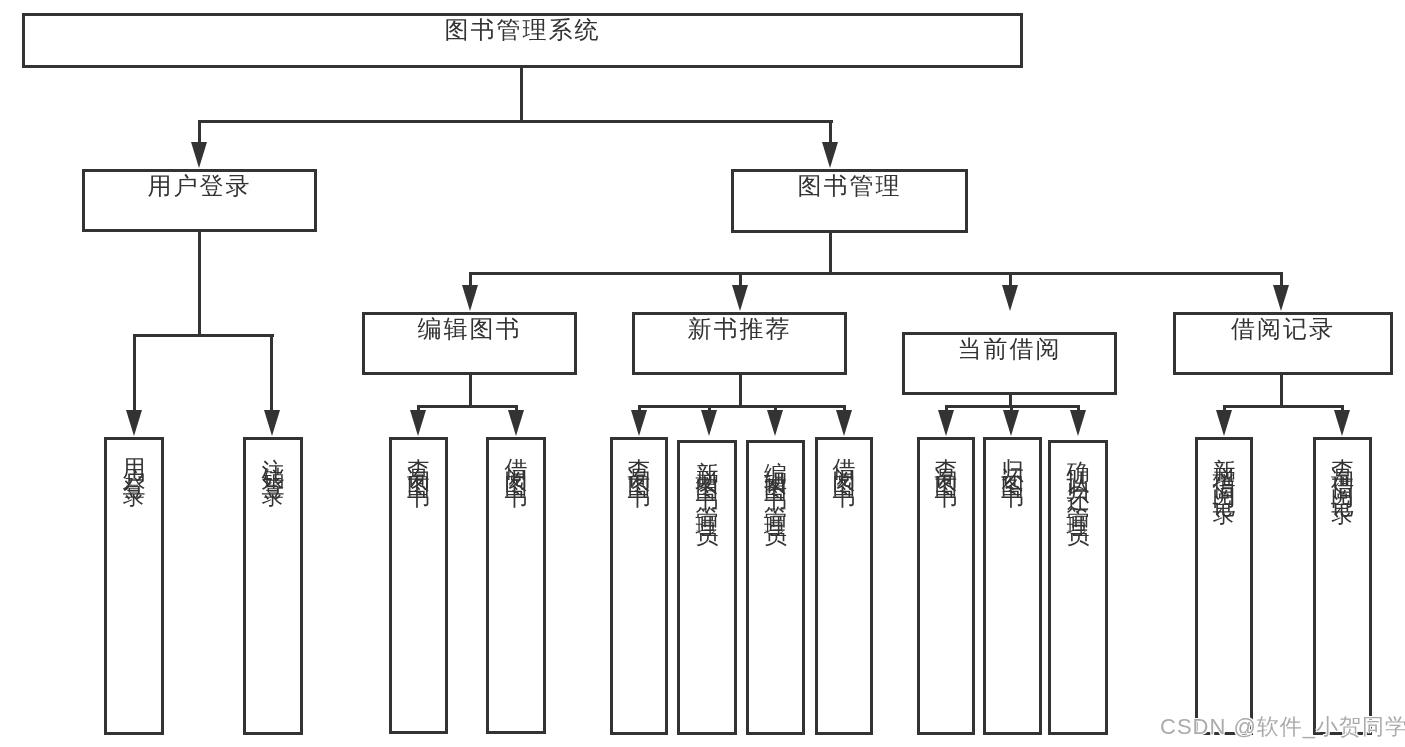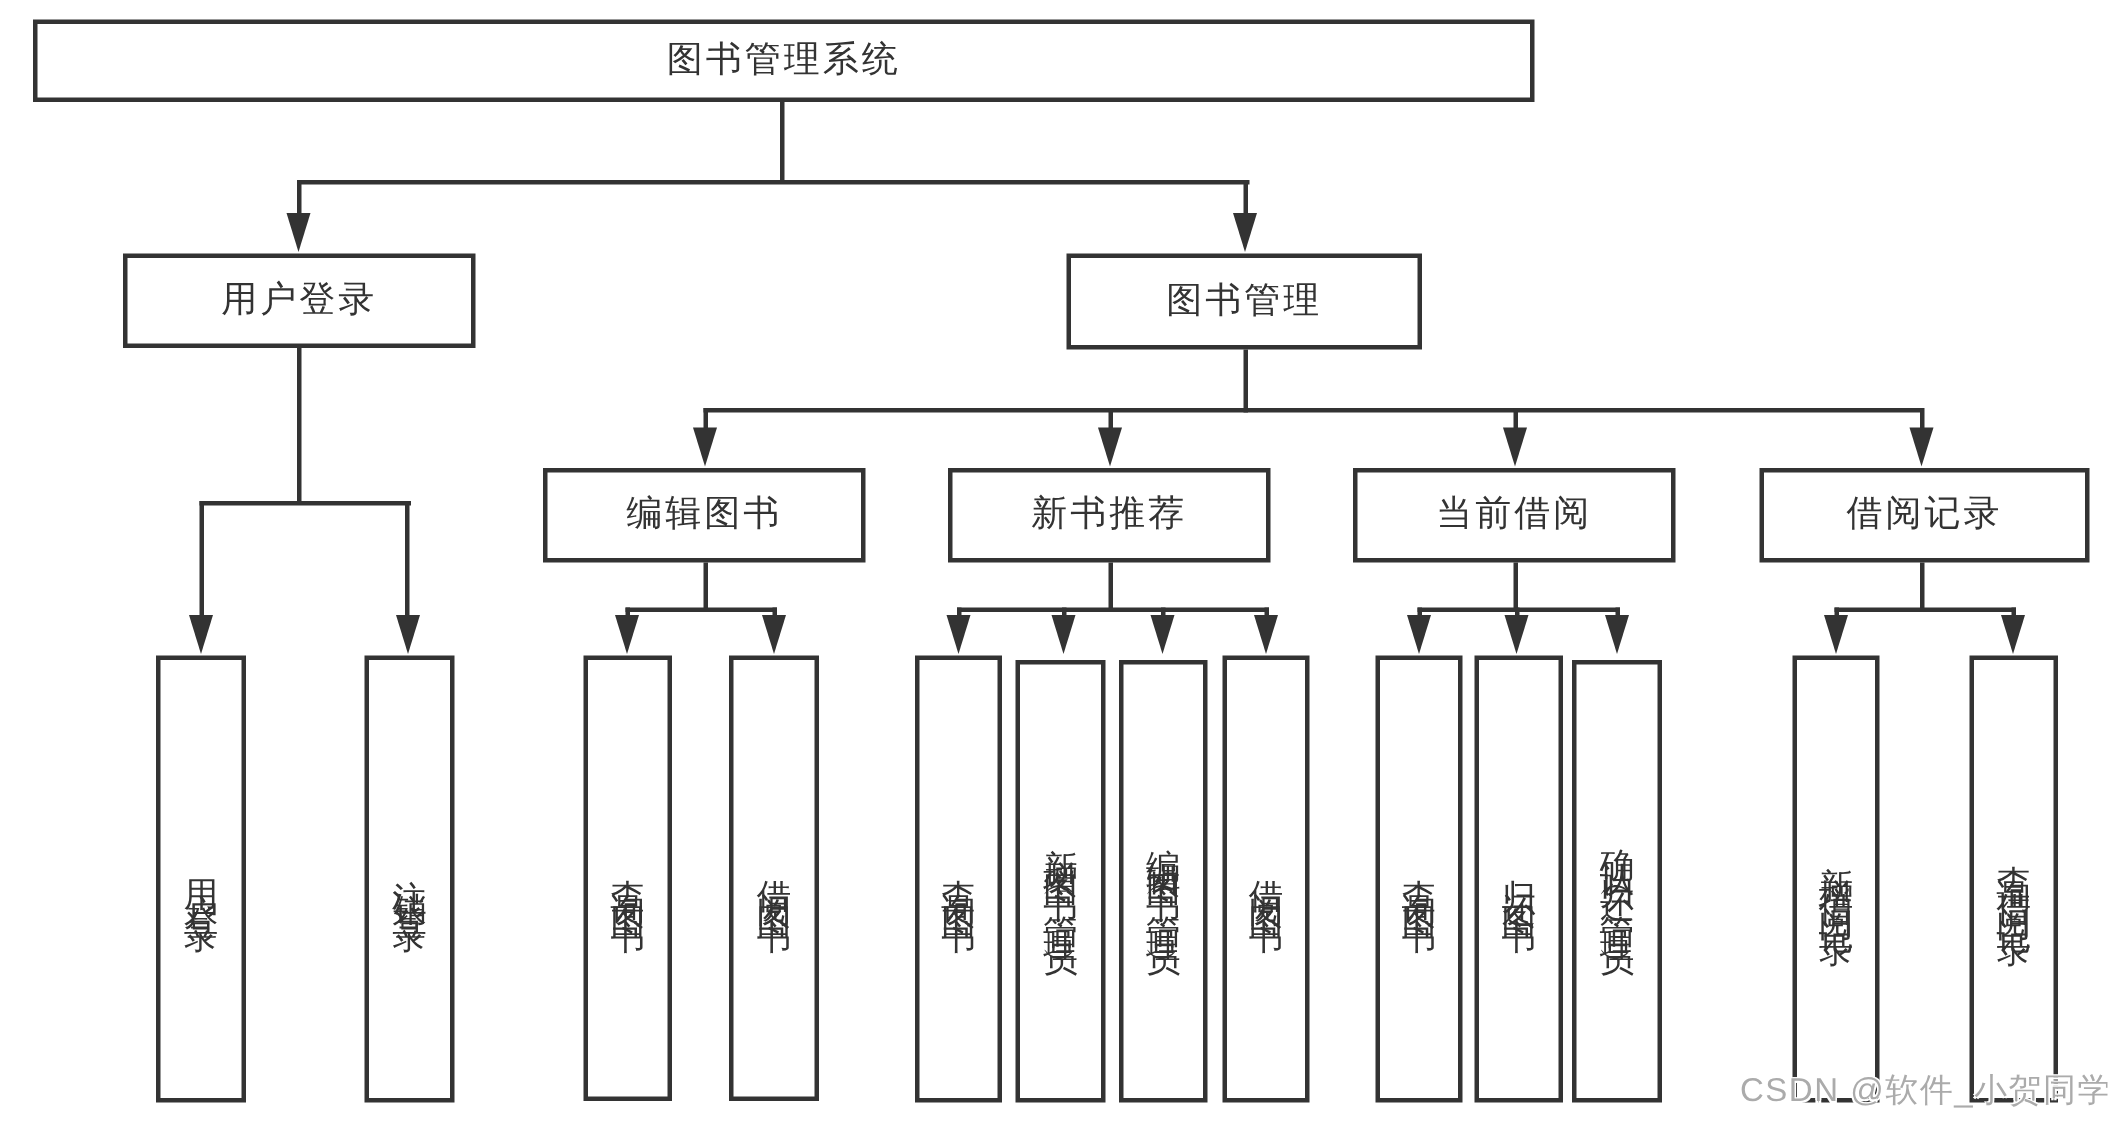--- a/index.html
+++ b/index.html
@@ -1,21 +1,21 @@
 <!DOCTYPE html>
 <html style="--ink: #333333; --wm: #ababab;"><head>
 <meta charset="utf-8">
 <style>
   html,body{margin:0;padding:0;background:#ffffff;}
   body{width:1405px;height:747px;overflow:hidden;font-family:"Liberation Sans",sans-serif;}
   #canvas{position:relative;width:1405px;height:747px;background:#ffffff;}
   .node{
     position:absolute;box-sizing:border-box;background:#ffffff;
     border:3px solid var(--ink,#333);
-    display:flex;align-items:center;justify-content:center;
+    display:flex;justify-content:center;
     color:var(--ink,#333);z-index:2;
   }
   .node .lbl{font-size:24px;letter-spacing:2px;white-space:nowrap;line-height:1.2;}
   .node.v .lbl{
     writing-mode:vertical-rl;text-orientation:mixed;
     font-size:23px;letter-spacing:9px;line-height:1;white-space:normal;
   }
   .line{position:absolute;background:var(--ink,#333);z-index:1;}
   .arrow{
     position:absolute;width:0;height:0;z-index:1;
@@ -33,30 +33,30 @@
 <body>
 
 <div id="canvas">
   <div id="watermark">CSDN @软件_小贺同学</div>
 <div class="node" style="left: 22px; top: 13px; width: 1001px; height: 55px;">
       <span class="lbl">图书管理系统</span>
     </div>
     <div class="node" style="left: 82px; top: 169px; width: 235px; height: 63px;">
       <span class="lbl">用户登录</span>
     </div>
-    <div class="node" style="left: 711px; top: 169px; width: 237px; height: 64px;">
+    <div class="node" style="left: 731px; top: 169px; width: 237px; height: 64px;">
       <span class="lbl">图书管理</span>
     </div>
     <div class="node" style="left: 362px; top: 312px; width: 215px; height: 63px;">
       <span class="lbl">编辑图书</span>
     </div>
     <div class="node" style="left: 632px; top: 312px; width: 215px; height: 63px;">
       <span class="lbl">新书推荐</span>
     </div>
-    <div class="node" style="left: 902px; top: 312px; width: 215px; height: 63px;">
+    <div class="node" style="left: 902px; top: 332px; width: 215px; height: 63px;">
       <span class="lbl">当前借阅</span>
     </div>
     <div class="node" style="left: 1173px; top: 312px; width: 220px; height: 63px;">
       <span class="lbl">借阅记录</span>
     </div>
     <div class="node v" style="left: 104px; top: 437px; width: 60px; height: 298px;">
       <span class="lbl">用户登录</span>
     </div>
     <div class="node v" style="left: 243px; top: 437px; width: 60px; height: 298px;">
       <span class="lbl">注销登录</span>

